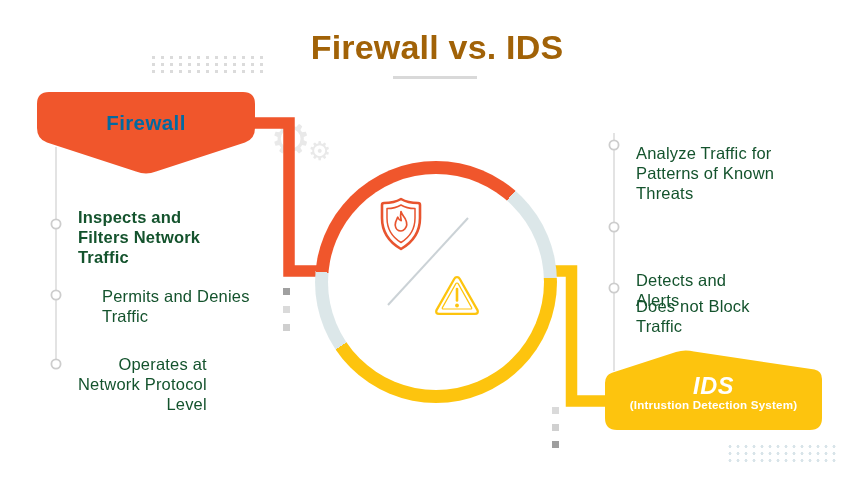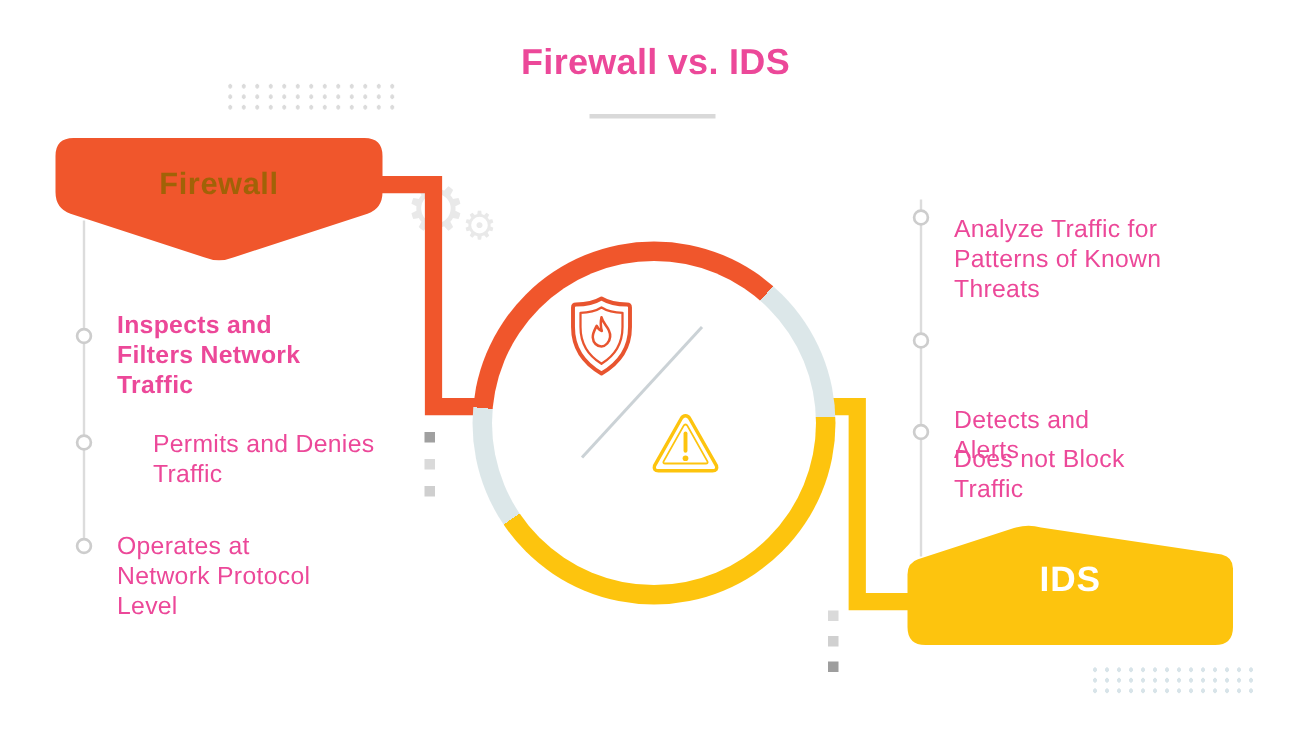--- a/index.html
+++ b/index.html
@@ -5,21 +5,21 @@
   html,body{margin:0;padding:0;background:#fff;}
   #stage{
     position:relative;width:868px;height:488px;background:#ffffff;overflow:hidden;
     font-family:"Liberation Sans",sans-serif;
   }
   .abs{position:absolute;}
 
   
   .title{
     left:237px;top:28px;width:400px;text-align:center;
-    font-size:24px;font-weight:bold;color:#ec4899;letter-spacing:.2px;
+    font-size:34px;font-weight:bold;color:#a16207;letter-spacing:.2px;
   }
   .title-underline{left:393px;top:76px;width:84px;height:3px;background:#d9d9d9;}
 
   
   .dots{background-image:radial-gradient(circle,var(--dc) 1.45px,transparent 1.55px);}
   .dots-top{left:149px;top:54px;width:115px;height:21px;--dc:#dbdbdb;background-size:9px 7px;}
   .dots-br{left:726px;top:443px;width:112px;height:21px;--dc:#d8e4e9;background-size:8px 7px;}
 
   
   .gear{color:#e9e9e9;font-family:"DejaVu Sans",sans-serif;line-height:1;user-select:none;}
@@ -39,38 +39,38 @@
       #dce7e9 236deg 275deg,
       #f0562c 275deg 360deg);
   }
   .ring-inner{position:absolute;left:13px;top:13px;right:13px;bottom:13px;background:#fff;border-radius:50%;}
 
   svg.layer{left:0;top:0;width:868px;height:488px;pointer-events:none;}
 
   
   .fw-label{
     left:37px;top:111px;width:218px;text-align:center;
-    font-size:20.5px;font-weight:bold;color:#a16207;letter-spacing:.4px;
+    font-size:20.5px;font-weight:bold;color:#0369a1;letter-spacing:.4px;
   }
   .ids-label{
     left:605px;top:374px;width:217px;text-align:center;
-    font-size:23.5px;font-weight:bold;color:#fff;letter-spacing:.6px;line-height:24px;
+    font-size:23.5px;font-weight:bold;color:#fff;letter-spacing:.6px;line-height:24px;font-style:italic;
   }
   .ids-sublabel{
     left:605px;top:398px;width:217px;text-align:center;
     font-size:11.6px;font-weight:bold;color:#fff;letter-spacing:.2px;
   }
 
   
   .item{
-    font-size:16.5px;line-height:20px;color:#ec4899;white-space:pre-line;letter-spacing:.2px;
+    font-size:16.5px;line-height:20px;color:#14532d;white-space:pre-line;letter-spacing:.2px;
   }
   .item-l{left:78px;}
   .item-r{left:636px;}
-  .fw-1{top:207px;font-weight:bold;} .fw-2{top:286px;margin-left:24px;} .fw-3{top:354px;}
+  .fw-1{top:207px;font-weight:bold;} .fw-2{top:286px;margin-left:24px;} .fw-3{top:354px;text-align:right;}
   .ids-1{top:143px;} .ids-2{top:222px;margin-top:48px;} .ids-3{top:296px;}
 </style>
 </head>
 <body>
 
 <div id="stage">
 
   <div class="abs gear gear-lg">⚙</div>
   <div class="abs gear gear-sm">⚙</div>
 
@@ -115,20 +115,21 @@
       <line x1="23" y1="14" x2="23" y2="25.5" stroke-width="2.6"></line>
       <circle cx="23" cy="30.5" r="1.9" fill="#fdc40e" stroke="none"></circle>
     </g>
   </svg>
 
   <div class="abs title">Firewall vs. IDS</div>
   <div class="abs title-underline"></div>
 
   <div class="abs fw-label">Firewall</div>
   <div class="abs ids-label">IDS</div>
+  <div class="abs ids-sublabel">(Intrustion Detection System)</div>
 
   <div class="abs item item-l fw-1">Inspects and
 Filters Network
 Traffic</div>
   <div class="abs item item-l fw-2">Permits and Denies
 Traffic</div>
   <div class="abs item item-l fw-3">Operates at
 Network Protocol
 Level</div>
 

